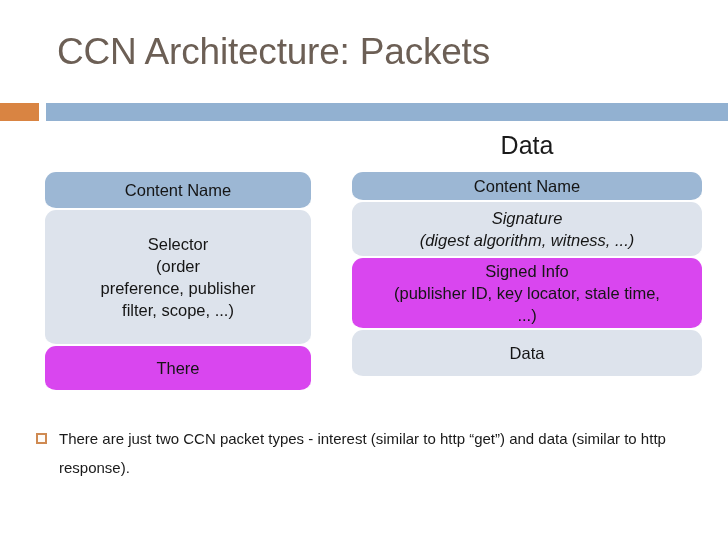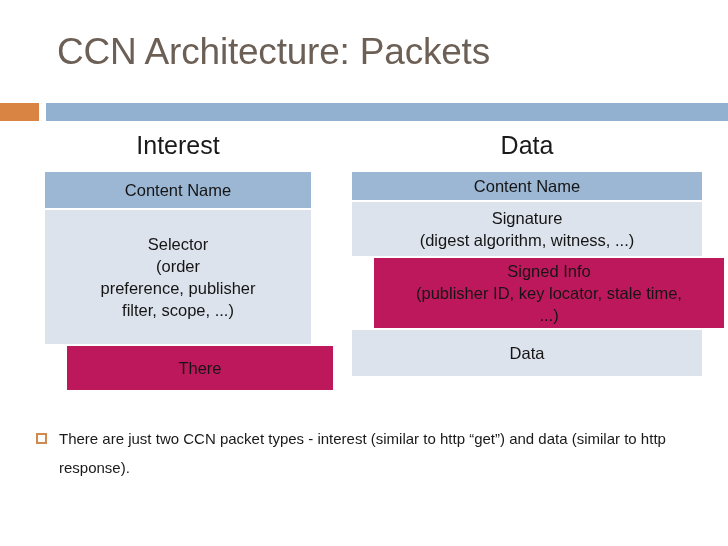--- a/index.html
+++ b/index.html
@@ -92,34 +92,35 @@
     width: 100%;
     text-align: center;
     color: #151515;
     font-size: 16.5px;
     line-height: 22px;
     padding: 5px 22px;
     border-bottom: 2px solid #ffffff;
     display: flex;
     align-items: center;
     justify-content: center;
+    border-radius: 11px;
   }
   .pkt-row > span { display: block; width: 100%; }
 
   .tone-header { background: #9cb7d4; }
   .tone-mid    { background: #dde3ec; }
-  .tone-light  { background: #be185d; margin-left: 22px; }
+  .tone-light  { background: #d946ef; }
 
   
   #table-interest .r0 { height: 38px; }
   #table-interest .r1 { height: 136px; }
   #table-interest .r2 { height: 46px; }
 
   #table-data .r0 { height: 30px; }
-  #table-data .r1 { height: 56px; }
+  #table-data .r1 { height: 56px; font-style: italic; }
   #table-data .r2 { height: 72px; }
   #table-data .r3 { height: 48px; }
 
   
   #bullets {
     position: absolute;
     left: 36px;
     top: 424px;
     width: 668px;
   }
@@ -150,21 +151,20 @@
 
 <div id="slide">
 
   <div id="slide-title">CCN Architecture: Packets</div>
 
   <div class="accent-row">
     <div class="accent-orange"></div>
     <div class="accent-blue"></div>
   </div>
 
-  <div class="col-caption" id="caption-interest">Interest</div>
 
   <div class="col-caption" id="caption-data">Data</div>
 
   <div class="packet-table" id="table-interest">
     <div class="pkt-row r0 tone-header">
       <span>Content Name</span>
     </div>
     <div class="pkt-row r1 tone-mid">
       <span>Selector<br>(order<br>preference, publisher<br>filter, scope, ...)</span>
     </div>

